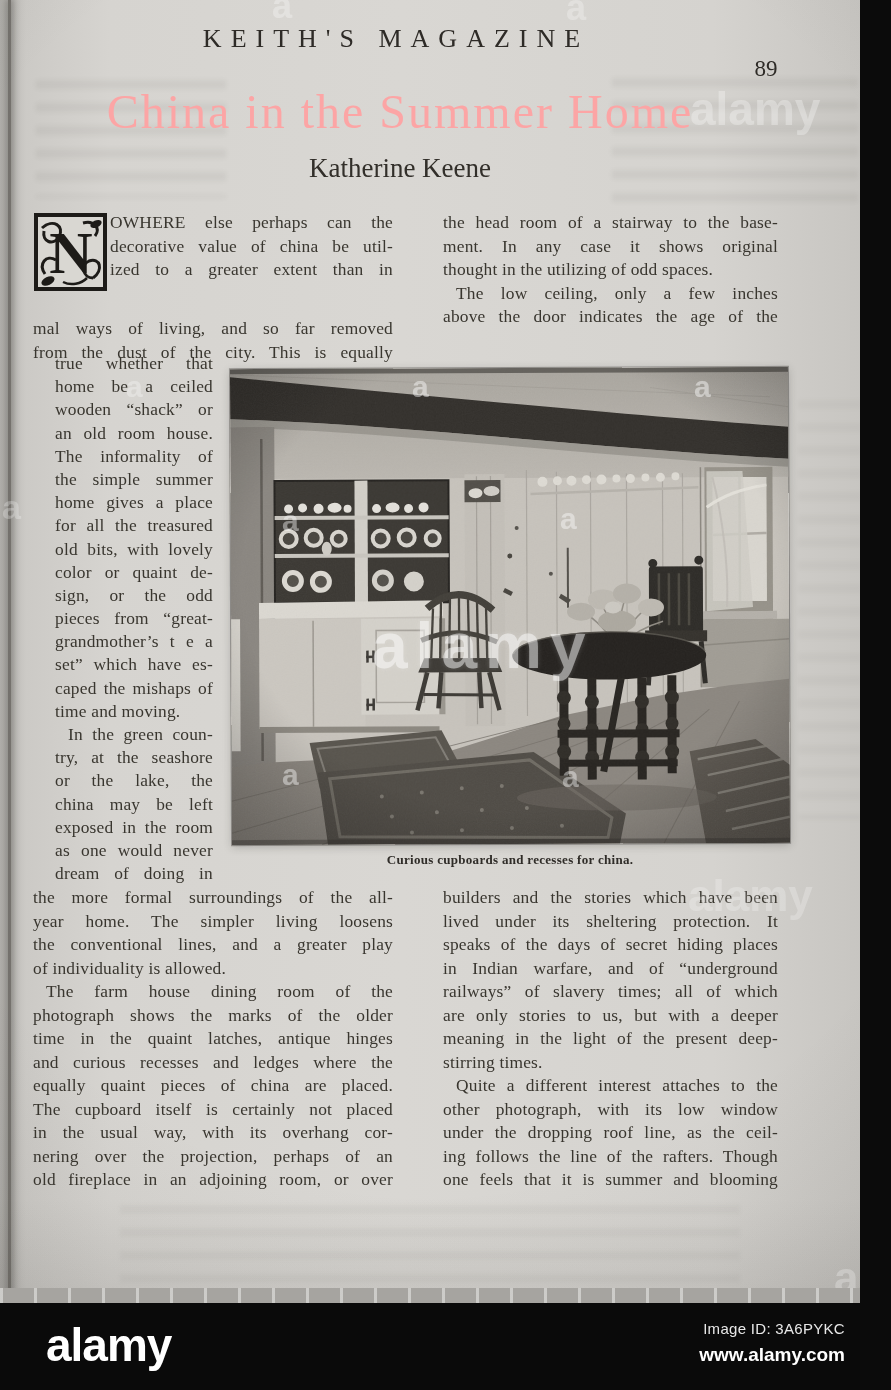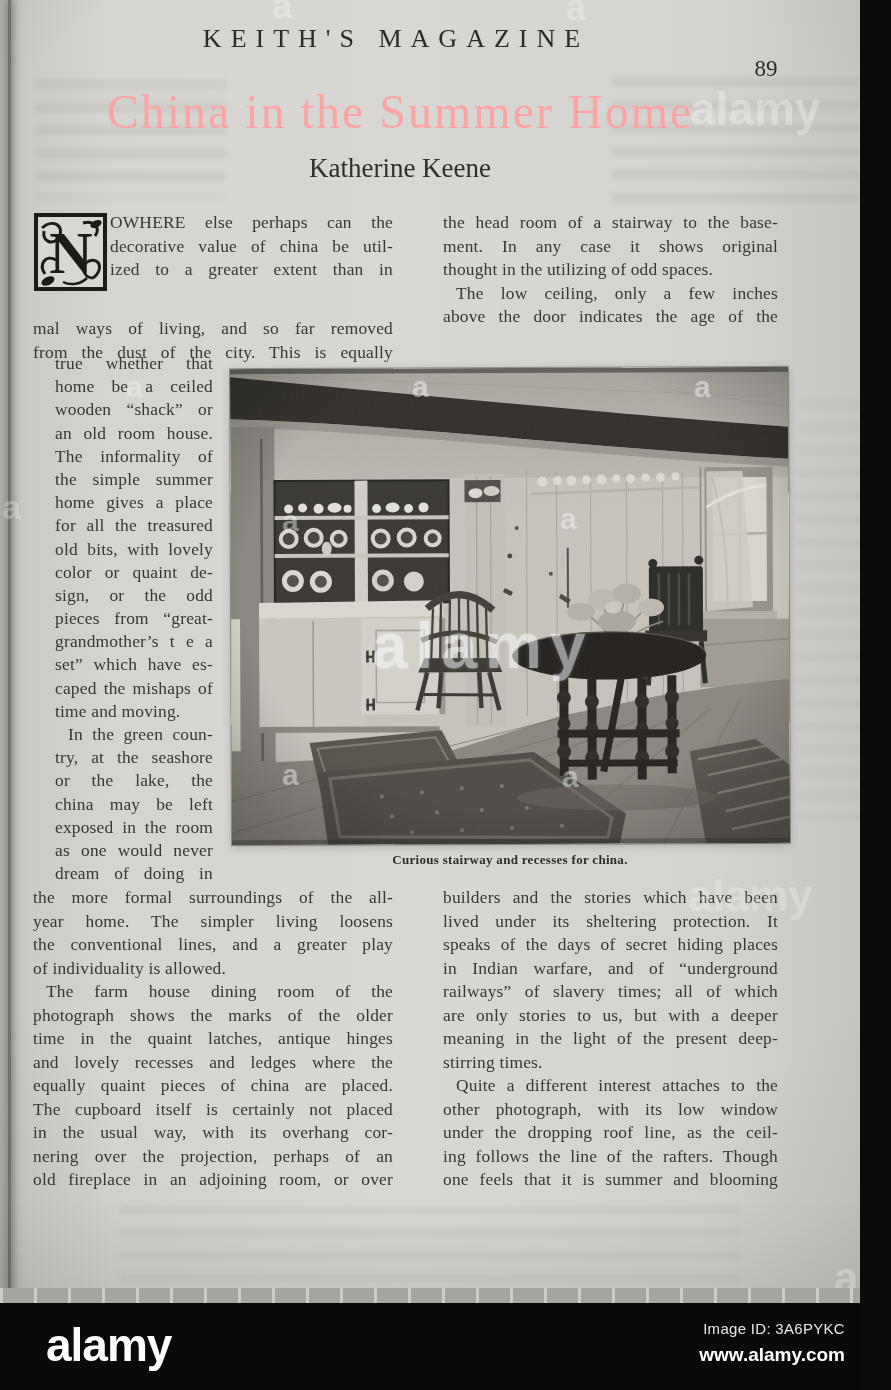--- a/index.html
+++ b/index.html
@@ -124,21 +124,21 @@
       <div class="line">dream of doing in</div>
     </div>
   <div class="tb b-left2">
       <div class="line">the more formal surroundings of the all-</div>
       <div class="line">year home.  The simpler living loosens</div>
       <div class="line">the conventional lines, and a greater play</div>
       <div class="line end">of individuality is allowed.</div>
       <div class="line ind">The farm house dining room of the</div>
       <div class="line">photograph shows the marks of the older</div>
       <div class="line">time in the quaint latches, antique hinges</div>
-      <div class="line">and lovely recesses and ledges where the</div>
+      <div class="line">and curious recesses and ledges where the</div>
       <div class="line">equally quaint pieces of china are placed.</div>
       <div class="line">The cupboard itself is certainly not placed</div>
       <div class="line">in the usual way, with its overhang cor-</div>
       <div class="line">nering over the projection, perhaps of an</div>
       <div class="line">old fireplace in an adjoining room, or over</div>
     </div>
   <div class="tb b-right1">
       <div class="line">the head room of a stairway to the base-</div>
       <div class="line">ment.  In any case it shows original</div>
       <div class="line end">thought in the utilizing of odd spaces.</div>
@@ -434,21 +434,21 @@
         </g>
         <line x1="192" y1="326" x2="264" y2="327" stroke="#3b3833" stroke-width="3"></line>
       </g>
 
       <rect width="558" height="476" fill="url(#vig)"></rect>
       <rect width="558" height="476" filter="url(#nz)" opacity="0.07"></rect>
       <rect x="0" y="0" width="558" height="5" fill="#2e2b28" opacity="0.55"></rect>
       <rect x="0" y="471" width="558" height="5" fill="#2e2b28" opacity="0.4"></rect>
     </svg>
   </div>
-  <div class="caption">Curious stairway and recesses for china.</div>
+  <div class="caption">Curious cupboards and recesses for china.</div>
 
   <span class="wm" style="left:272px;top:-12px;font-size:36px;opacity:.30;">a</span>
   <span class="wm" style="left:566px;top:-10px;font-size:36px;opacity:.28;">a</span>
   <span class="wm" style="left:690px;top:86px;font-size:46px;opacity:.30;">alamy</span>
   <span class="wm" style="left:2px;top:490px;font-size:34px;opacity:.26;">a</span>
   <span class="wm" style="left:126px;top:372px;font-size:30px;opacity:.30;">a</span>
   <span class="wm" style="left:412px;top:372px;font-size:30px;opacity:.45;">a</span>
   <span class="wm" style="left:694px;top:372px;font-size:30px;opacity:.45;">a</span>
   <span class="wm" style="left:282px;top:506px;font-size:30px;opacity:.42;">a</span>
   <span class="wm" style="left:560px;top:504px;font-size:30px;opacity:.42;">a</span>

